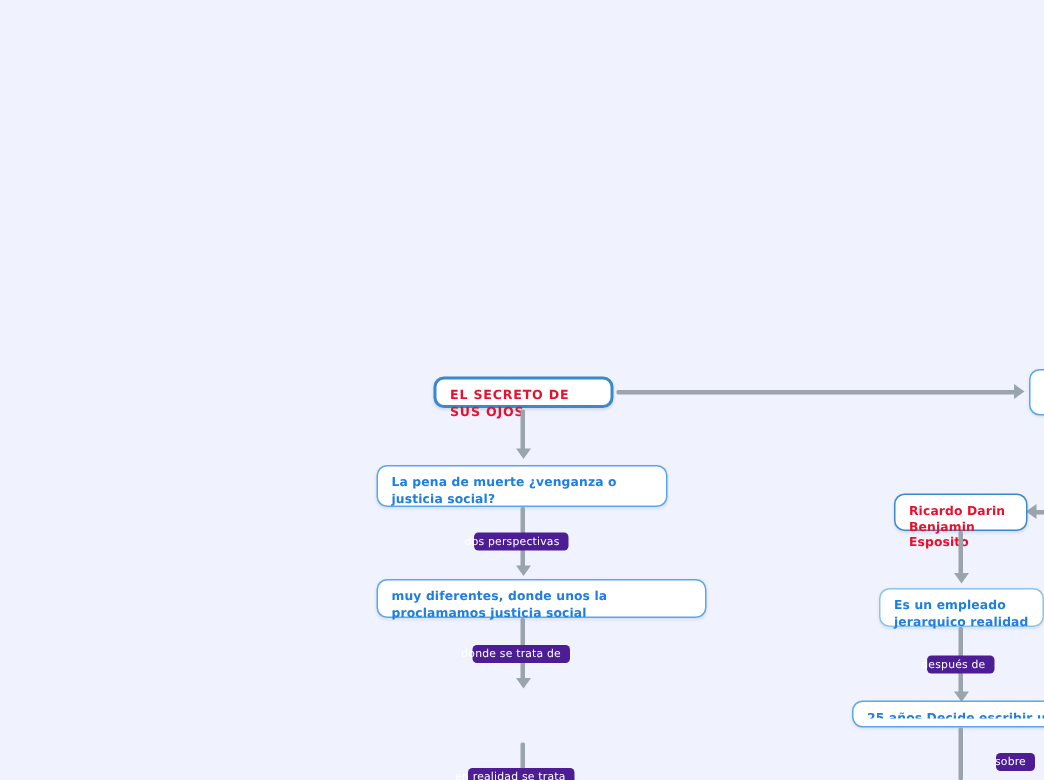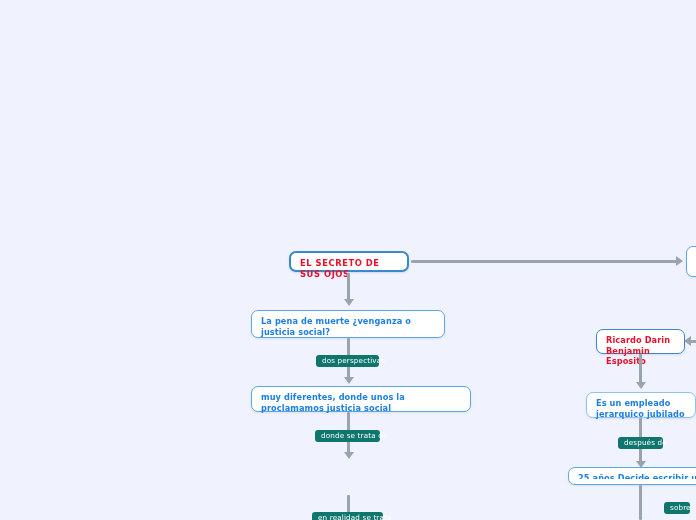--- a/index.html
+++ b/index.html
@@ -97,31 +97,31 @@
     width: 0; height: 0;
     border-top: 5px solid transparent;
     border-bottom: 5px solid transparent;
     border-right: 7px solid #9aa4ad;
   }
 
   
   .chip {
     position: absolute;
     box-sizing: border-box;
-    background: #0f766e;
+    background: #4c1d95;
     color: #ffffff;
     font-size: 7.2px;
     border-radius: 3px;
     padding: 2.5px 6px;
     white-space: nowrap;
     line-height: 1;
     letter-spacing: 0.15px;
     display: flex;
     align-items: center;
-    justify-content: flex-start;
+    justify-content: flex-end;
   }
 </style>
 </head>
 <body>
 
 <div id="canvas">
 
   <div class="node root" style="left:289px; top:251px; width:120px; height:21px;">
     <span class="txt">EL SECRETO DE SUS OJOS</span>
   </div>
@@ -167,21 +167,21 @@
 
   <div class="node redtext" style="left:596px; top:329px; width:89px; height:25px;">
     <span class="txt" style="white-space:pre-line;">Ricardo Darin
 Benjamin Esposito</span>
   </div>
 
   <div class="vline" style="left:639px; top:354px; height:31px;"></div>
   <div class="arrow-down" style="left:635.5px; top:382px;"></div>
 
   <div class="node blue soft" style="left:586px; top:392px; width:110px; height:26px;">
-    <span class="txt">Es un empleado jerarquico jubilado</span>
+    <span class="txt">Es un empleado jerarquico realidad</span>
   </div>
 
   <div class="vline" style="left:639px; top:418px; height:46px;"></div>
   <div class="chip" style="left:618px; top:437px; width:45px; height:12px;">
     <span>después de</span>
   </div>
   <div class="arrow-down" style="left:635.5px; top:461px;"></div>
 
   <div class="node blue" style="left:568px; top:467px; width:142px; height:18px;">
     <span class="txt" style="white-space:nowrap; overflow:hidden;">25 años Decide escribir una novela</span>

